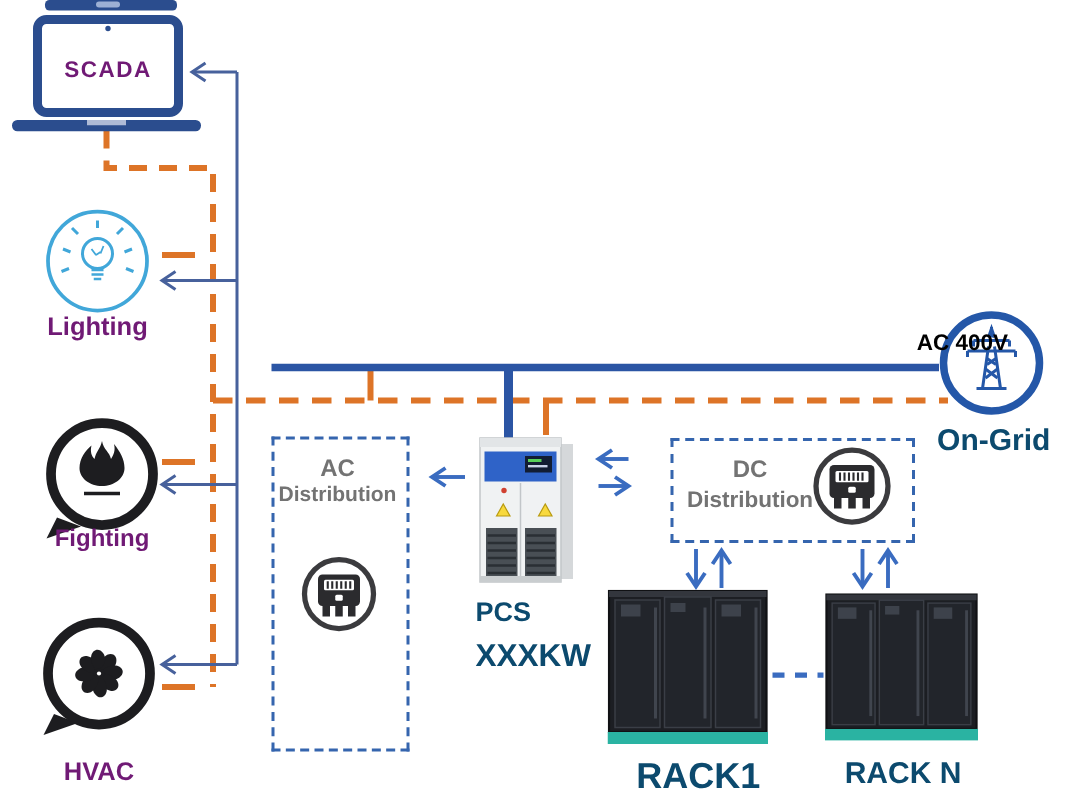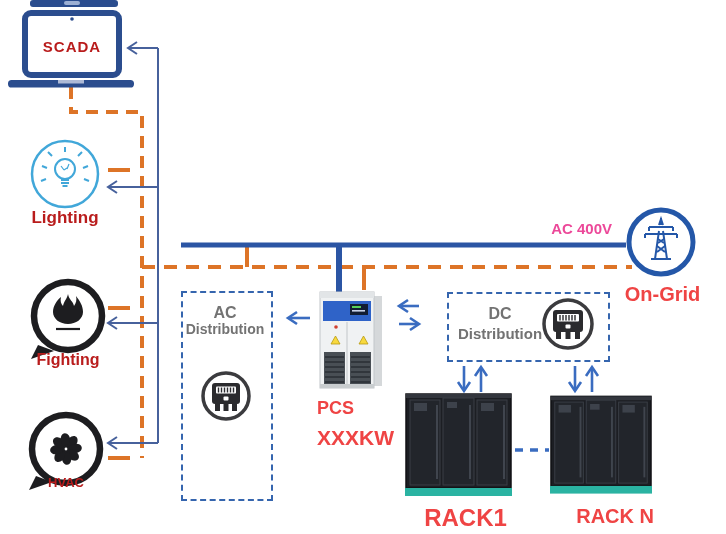--- a/index.html
+++ b/index.html
@@ -1,20 +1,20 @@
 <!DOCTYPE html>
 <html><head>
 <meta charset="utf-8">
 <style>
   html,body{margin:0;padding:0;background:#fff;}
   #stage{position:relative;width:726px;height:534px;background:#ffffff;overflow:hidden;
          font-family:"Liberation Sans","DejaVu Sans",sans-serif;}
   .lbl{position:absolute;font-weight:700;line-height:1.0;}
-  .navy{color:#b91c1c;}
-  .bright{color:#ef4444;}
+  .navy{color:#701a75;}
+  .bright{color:#0c4a6e;}
   .boxtxt{color:#737373;}
   .center{text-align:center;}
   .dashedbox{position:absolute;border:2px dashed #3565ae;background:transparent;}
   svg{position:absolute;left:0;top:0;}
 </style>
 </head>
 <body>
 
 <div id="stage">
 
@@ -212,31 +212,31 @@
   <div class="dashedbox" style="left:447px;top:292px;width:159px;height:66px;"></div>
 
   <div class="lbl navy center" style="left:22px;top:39px;width:100px;font-size:15px;letter-spacing:1px;">SCADA</div>
 
   <div class="lbl navy center" style="left:15px;top:209px;width:100px;font-size:17px;">Lighting</div>
 
   <div class="lbl navy center" style="left:16px;top:352px;width:104px;font-size:16px;">
     <div>Fighting</div>
   </div>
 
-  <div class="lbl navy center" style="left:16px;top:476px;width:100px;font-size:13px;text-align:center;">HVAC</div>
-
-  <div class="lbl" style="left:532px;top:221px;width:80px;text-align:right;font-size:15px;font-weight:600;color:#ec4899;">AC 400V</div>
+  <div class="lbl navy center" style="left:16px;top:506px;width:100px;font-size:17px;text-align:center;">HVAC</div>
+
+  <div class="lbl" style="left:592px;top:221px;width:80px;text-align:right;font-size:15px;font-weight:600;color:#000000;">AC 400V</div>
 
   <div class="lbl bright center" style="left:615px;top:284px;width:95px;font-size:20px;">On-Grid</div>
 
   <div class="lbl boxtxt center" style="left:181px;top:305px;width:88px;font-size:16px;">AC</div>
   <div class="lbl boxtxt center" style="left:181px;top:322px;width:88px;font-size:14px;font-weight:600;">Distribution</div>
 
   <div class="lbl boxtxt center" style="left:450px;top:306px;width:100px;font-size:16px;">DC</div>
   <div class="lbl boxtxt center" style="left:450px;top:326px;width:100px;font-size:15px;font-weight:600;">Distribution</div>
 
   <div class="lbl bright" style="left:317px;top:399px;font-size:18px;">PCS</div>
   <div class="lbl bright" style="left:317px;top:427px;font-size:21px;">XXXKW</div>
 
   <div class="lbl bright center" style="left:412px;top:506px;width:107px;font-size:24px;">RACK1</div>
-  <div class="lbl bright center" style="left:550px;top:506px;width:104px;font-size:20px;text-align:right;">RACK N</div>
+  <div class="lbl bright center" style="left:550px;top:506px;width:104px;font-size:20px;">RACK N</div>
 
 </div>
 
 </body></html>

